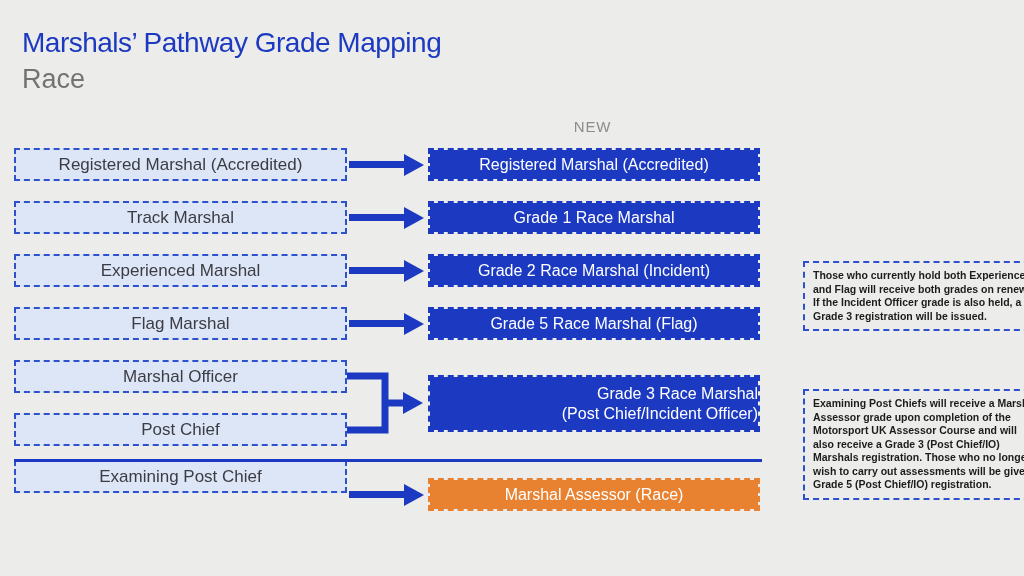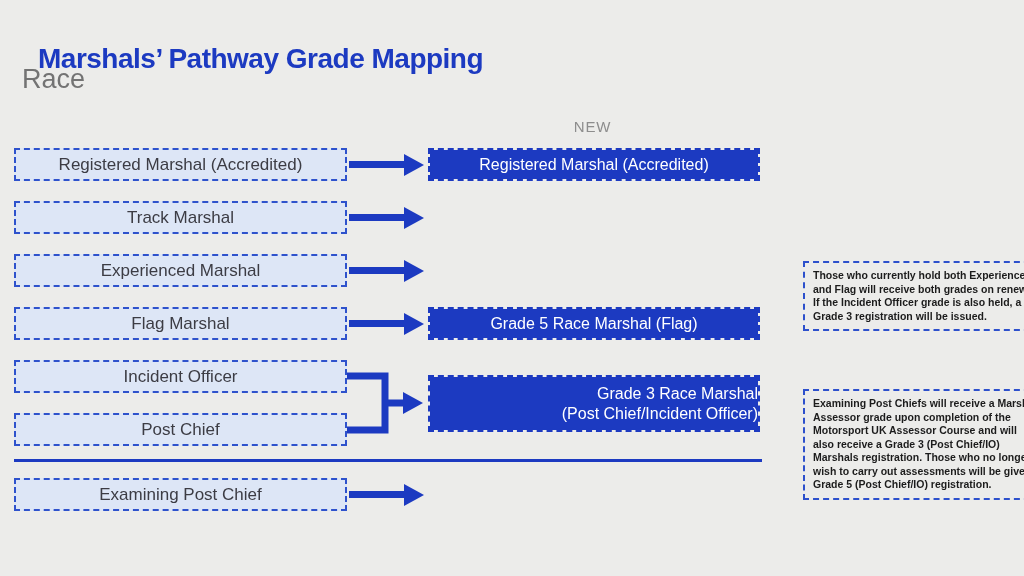--- a/index.html
+++ b/index.html
@@ -17,23 +17,23 @@
   }
   .stage{
     position:relative;
     width:1024px;height:576px;
     background:var(--page-background,#ececea);
     overflow:hidden;
     margin:0 auto;
   }
   .title{
     position:absolute;left:22px;top:27px;
-    font-size:28px;font-weight:bold;
+    font-size:28px;font-weight:normal;
     color:var(--brand-blue,#1c3ac1);
-    letter-spacing:-0.5px;margin:16px;
+    letter-spacing:-0.5px;margin:0;
   }
   .subtitle{
     position:absolute;left:22px;top:64px;
     font-size:27px;font-weight:normal;
     color:#737373;
   }
   .col-label{
     position:absolute;top:118px;
     font-size:15px;color:var(--label-grey,#8d8d8d);
     letter-spacing:0.8px;text-align:center;
@@ -102,43 +102,46 @@
   <h1 class="title">Marshals’ Pathway Grade Mapping</h1>
   <div class="subtitle">Race</div>
 
   <div class="col-label current">CURRENT</div>
   <div class="col-label new">NEW</div>
 
   <div class="cbox" style="top:148px">Registered Marshal (Accredited)</div>
   <div class="cbox" style="top:201px">Track Marshal</div>
   <div class="cbox" style="top:254px">Experienced Marshal</div>
   <div class="cbox" style="top:307px">Flag Marshal</div>
-  <div class="cbox" style="top:360px">Incident Officer</div>
+  <div class="cbox" style="top:360px">Marshal Officer</div>
   <div class="cbox" style="top:413px">Post Chief</div>
-  <div class="cbox" style="top:478px">Examining Post Chief</div>
+  <div class="cbox" style="top:460px">Examining Post Chief</div>
 
   <div class="arrow" style="top:161px"></div>
   <div class="arrow" style="top:214px"></div>
   <div class="arrow" style="top:267px"></div>
   <div class="arrow" style="top:320px"></div>
   <div class="arrow" style="top:491px"></div>
 
   <svg class="merge" viewBox="0 0 80 68">
     <path d="M0 7 H38 V61 H0" fill="none" stroke="#1c3ac1" stroke-width="7"></path>
     <path d="M38 34 H58" fill="none" stroke="#1c3ac1" stroke-width="7"></path>
     <polygon points="56,23 56,45 76,34" fill="#1c3ac1"></polygon>
   </svg>
 
   <div class="nbox" style="top:148px">Registered Marshal (Accredited)</div>
+  <div class="nbox" style="top:201px">Grade 1 Race Marshal</div>
+  <div class="nbox" style="top:254px">Grade 2 Race Marshal (Incident)</div>
   <div class="nbox" style="top:307px">Grade 5 Race Marshal (Flag)</div>
 
   <div class="nbox tall" style="top:375px">
     <span>Grade 3 Race Marshal</span>
     <span>(Post Chief/Incident Officer)</span>
   </div>
 
   <div class="divider"></div>
 
+  <div class="nbox orange" style="top:478px">Marshal Assessor (Race)</div>
 
   <div class="note n1">Those who currently hold both Experienced and Flag will receive both grades on renewal. If the Incident Officer grade is also held, a Grade 3 registration will be issued.</div>
   <div class="note n2">Examining Post Chiefs will receive a Marshal Assessor grade upon completion of the Motorsport UK Assessor Course and will also receive a Grade 3 (Post Chief/IO) Marshals registration. Those who no longer wish to carry out assessments will be given a Grade 5 (Post Chief/IO) registration.</div>
 
 </div>
 
 </body></html>

